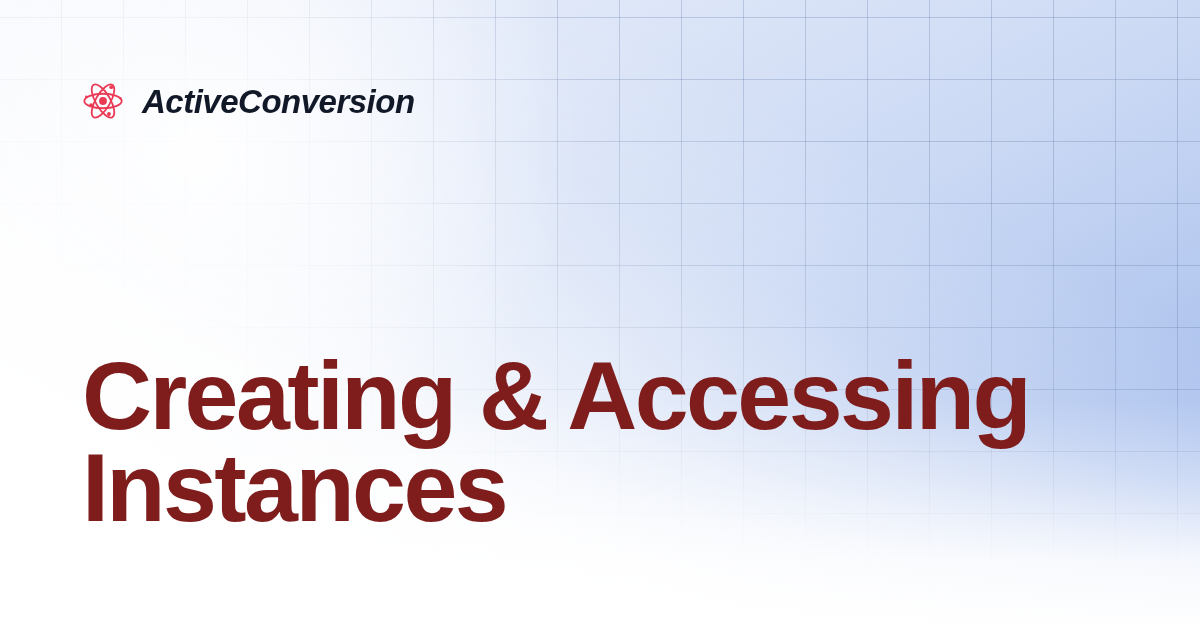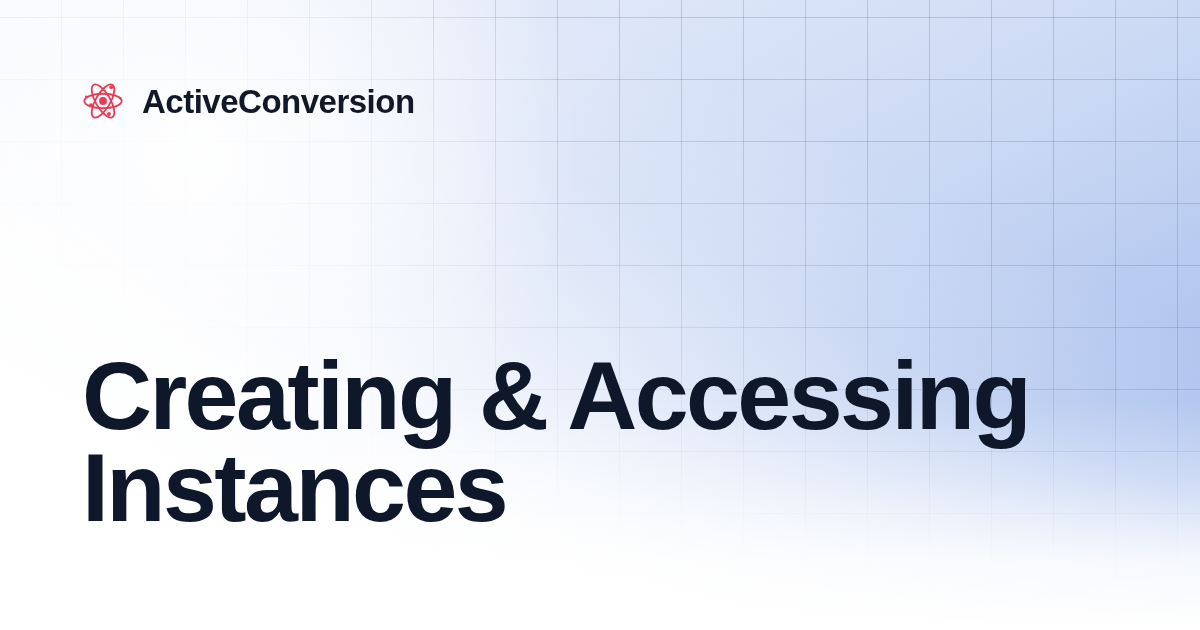--- a/index.html
+++ b/index.html
@@ -91,20 +91,21 @@
     inset: 0;
   }
 
   .brand {
     position: absolute;
     left: 80px;
     top: 78px;
     display: flex;
     align-items: center;
     gap: 16px;
+    font-style: italic;
   }
 
   .brand-mark {
     width: 46px;
     height: 46px;
     flex: 0 0 46px;
     display: block;
   }
 
   .brand-name {
@@ -119,21 +120,21 @@
   .headline {
     position: absolute;
     left: 82px;
     top: 350px;
     width: 1010px;
     margin: 0;
     font-size: 97px;
     font-weight: 700;
     line-height: 0.95;
     letter-spacing: -2.6px;
-    color: #0f172a;
+    color: #7f1d1d;
     white-space: pre-line;
   }
 </style>
 </head>
 <body>
 
 <div class="banner">
 
   <div class="bg-gradient"></div>
   <div class="bg-grid"></div>

